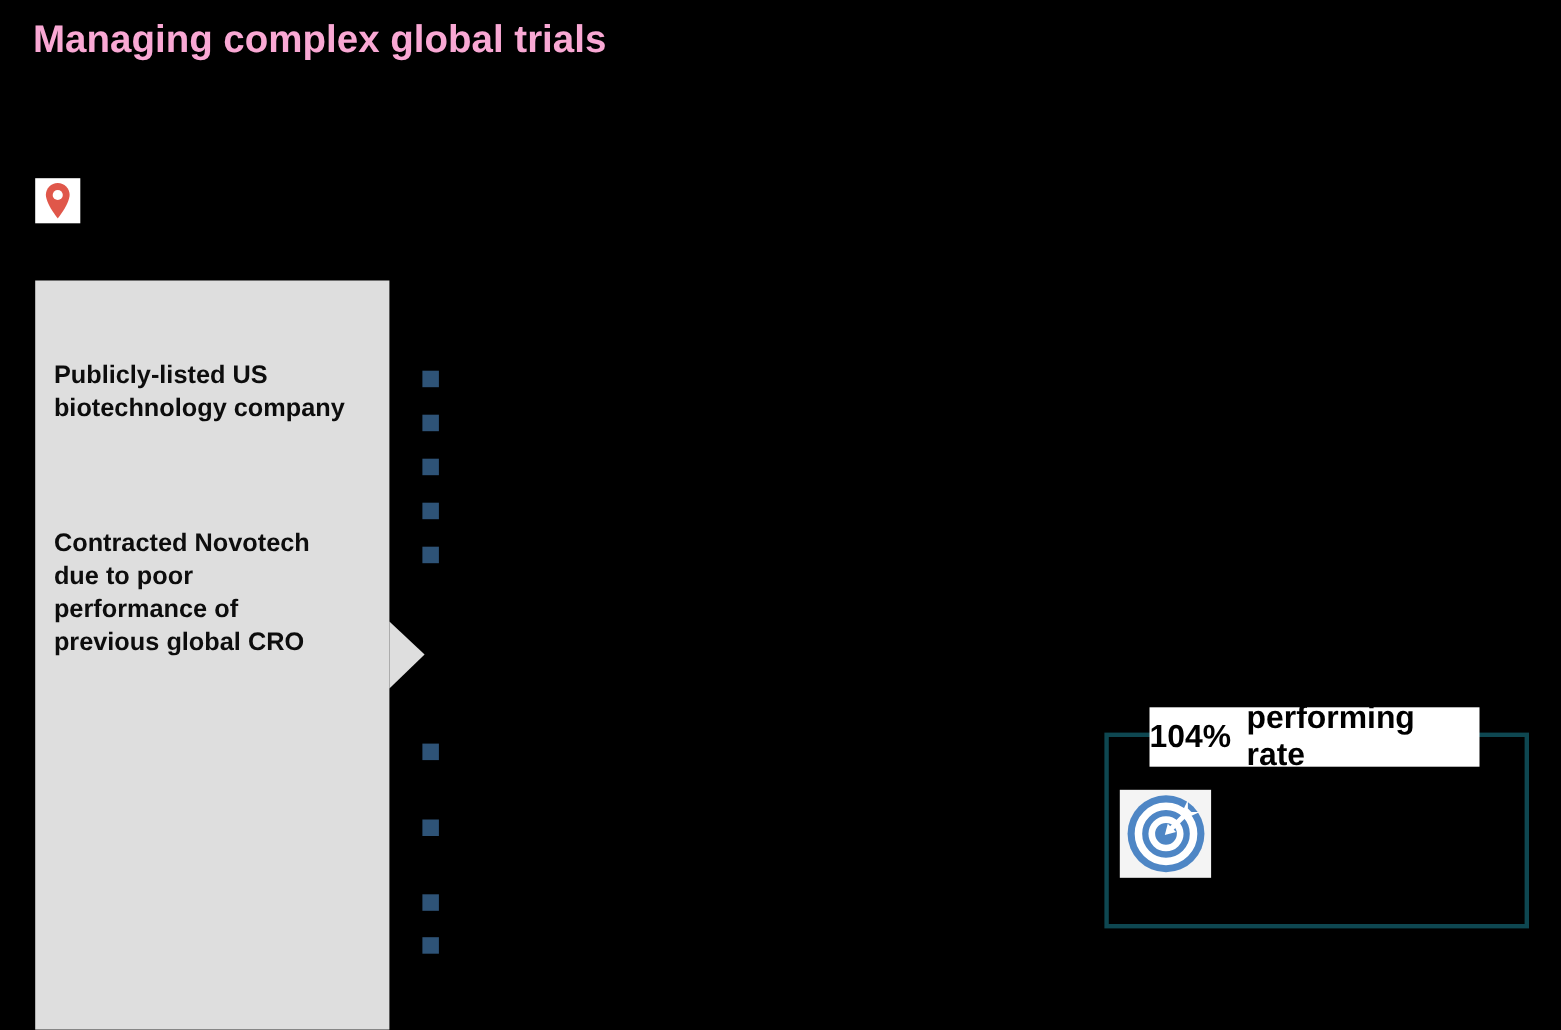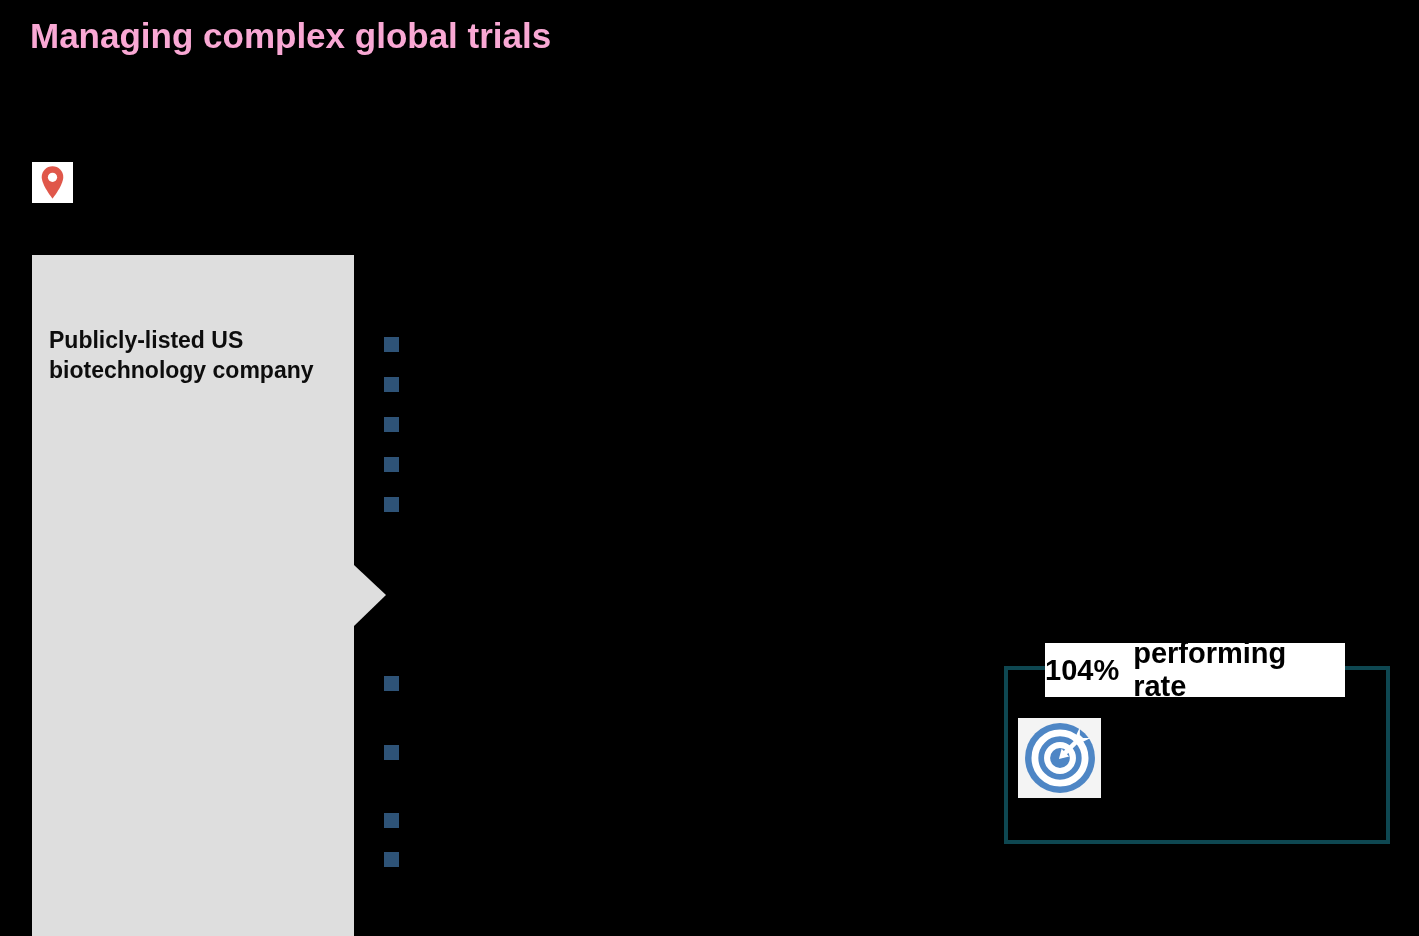--- a/index.html
+++ b/index.html
@@ -63,20 +63,24 @@
   <svg width="37" height="37" viewBox="0 0 24 24">
     <path fill="#e0574a" d="M12 1.5c-3.9 0-7 3.1-7 7 0 5.3 7 14 7 14s7-8.7 7-14c0-3.9-3.1-7-7-7z"></path>
     <circle cx="12" cy="8.6" r="3" fill="#ffffff"></circle>
   </svg>
 </div>
 
 <div class="callout">
   <div class="callout-arrow"></div>
   <div class="callout-item i0">Publicly-listed US
 biotechnology company</div>
+  <div class="callout-item i1">Contracted Novotech
+due to poor
+performance of
+previous global CRO</div>
 </div>
 
 <div class="bullet" style="top:337px"></div>
 <div class="bullet" style="top:377px"></div>
 <div class="bullet" style="top:417px"></div>
 <div class="bullet" style="top:457px"></div>
 <div class="bullet" style="top:497px"></div>
 
 <div class="bullet" style="top:676px"></div>
 <div class="bullet" style="top:745px"></div>

